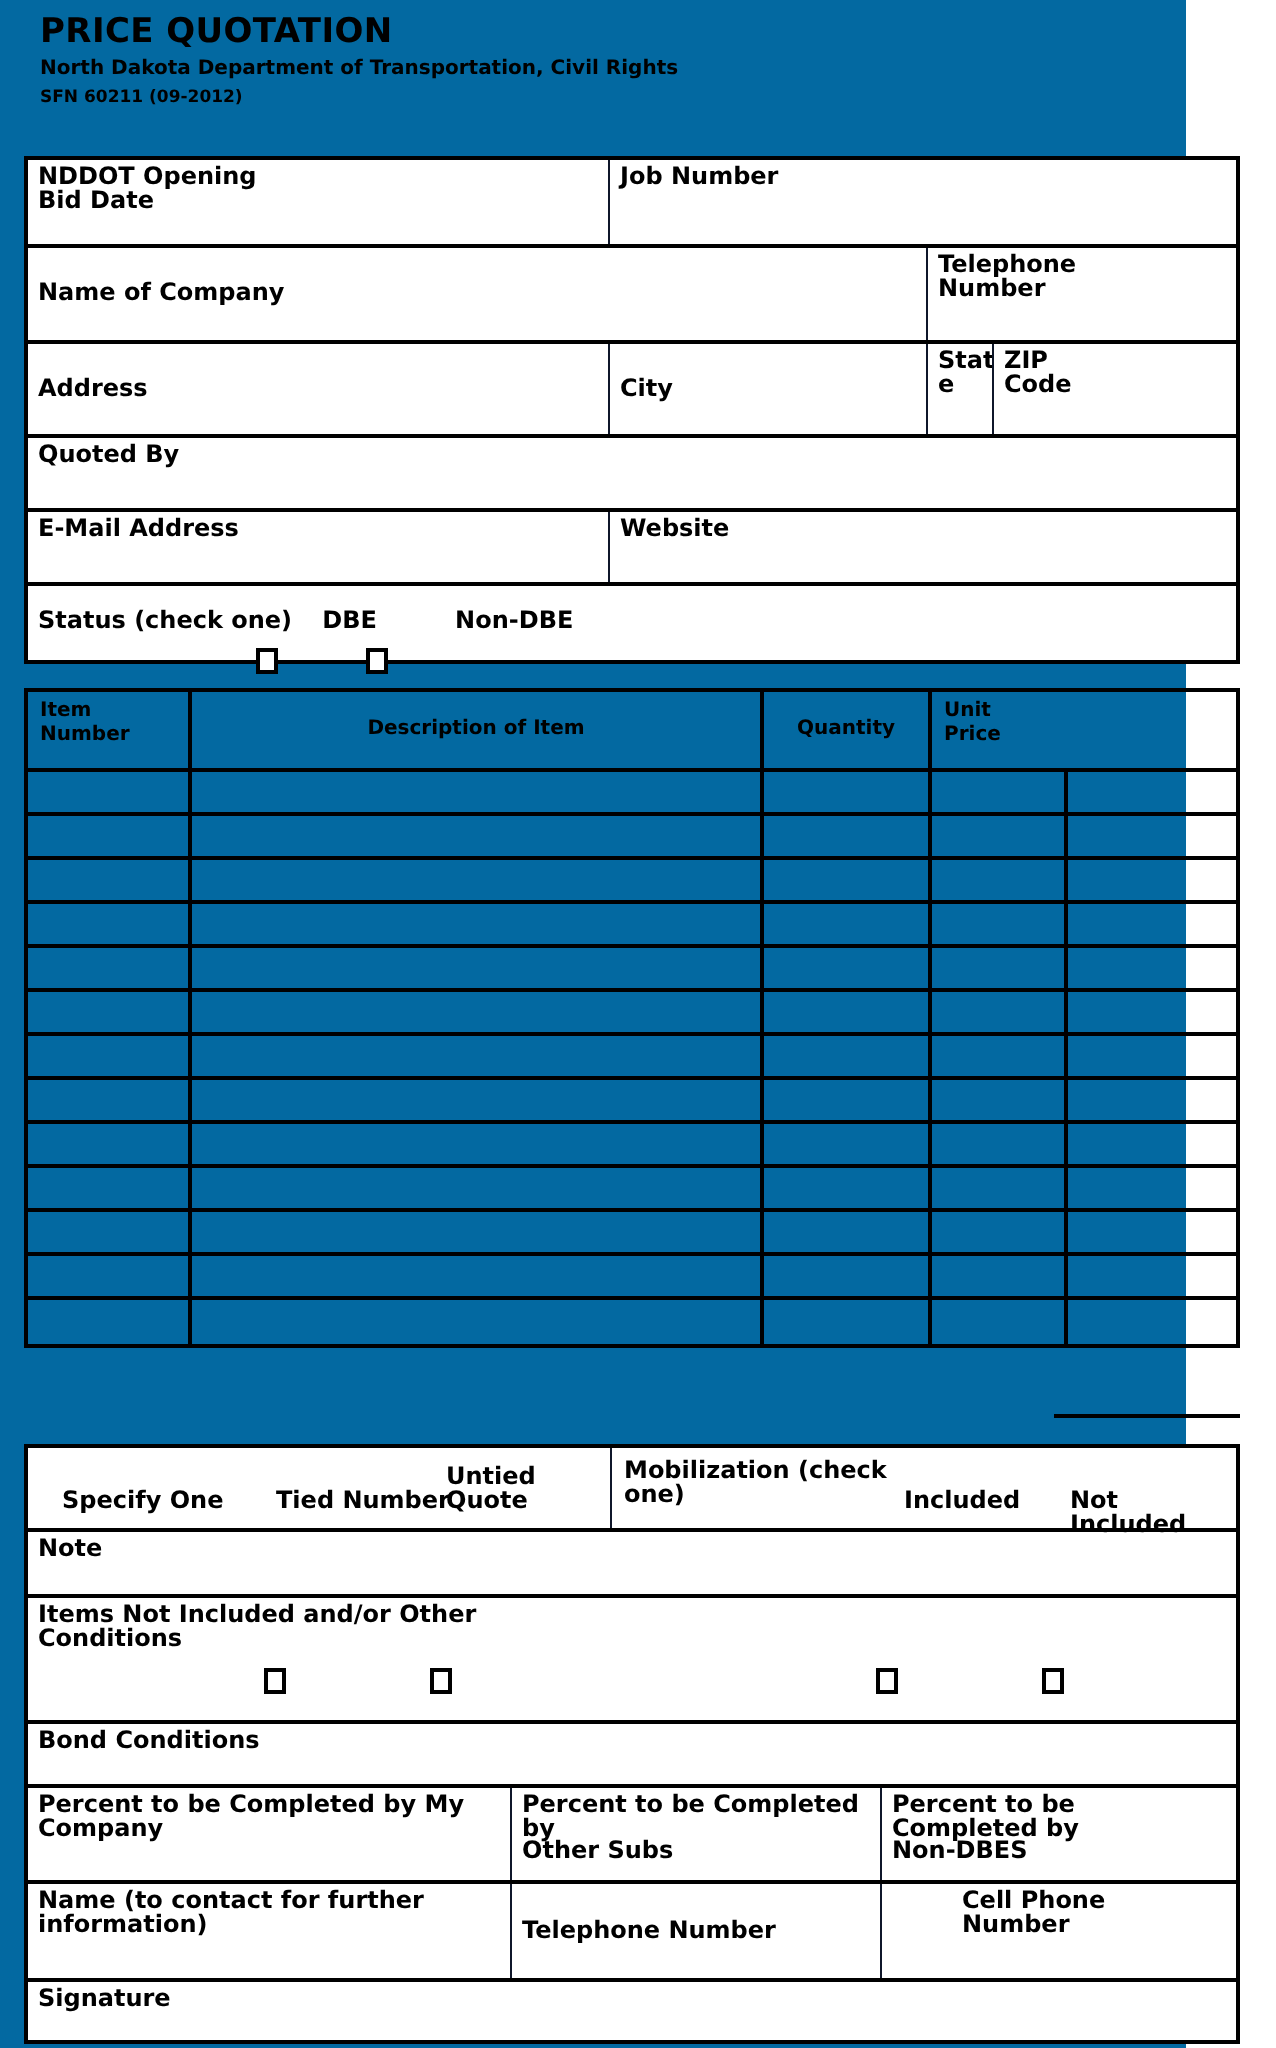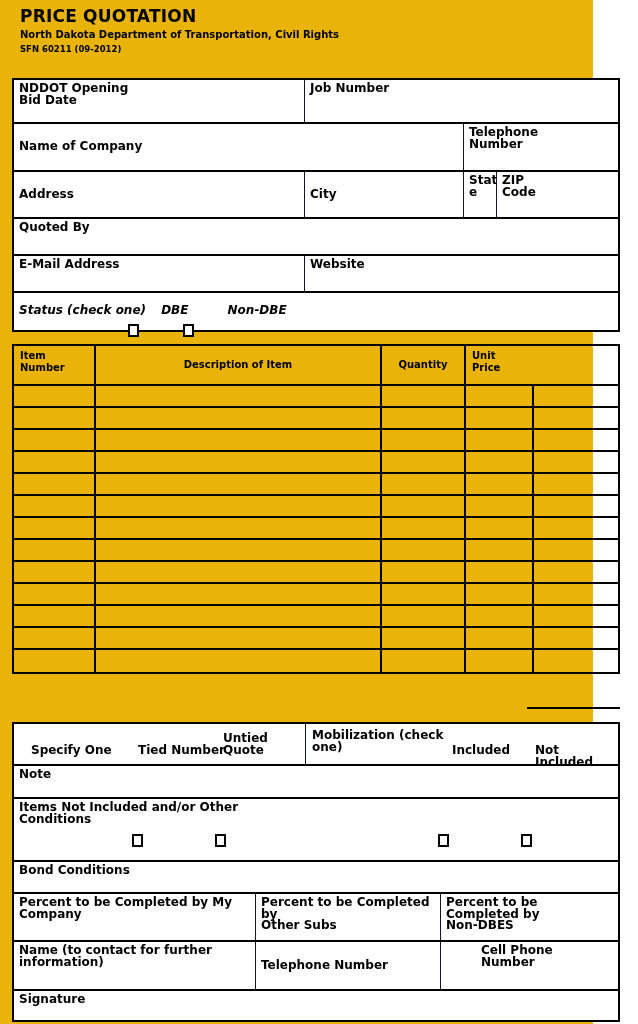--- a/index.html
+++ b/index.html
@@ -14,21 +14,21 @@
     font-family: "DejaVu Sans", sans-serif;
     color: #000000;
     overflow: hidden;
   }
 
   #page {
     position: absolute;
     left: 0; top: 0;
     width: 593px;
     height: 1024px;
-    background: #eab308;
+    background: #0369a1;
   }
 
   
   .hdr {
     position: absolute;
     left: 20px;
     top: 6px;
     width: 600px;
   }
   .hdr-title {
@@ -218,21 +218,21 @@
 
     <div class="row" style="top:176px; height:37px;">
       <div class="cell" style="left:0; width:290px;">
         <div class="lbl">E-Mail Address</div>
       </div>
       <div class="cell vline" style="left:290px; width:314px;">
         <div class="lbl">Website</div>
       </div>
     </div>
 
-    <div class="row last" style="top:213px; height:37px;font-style:italic;">
+    <div class="row last" style="top:213px; height:37px;">
       <div class="cell" style="left:0; width:604px; padding-top:6px;">
         <div class="lbl" style="display:inline-block;">Status (check one)</div>
         <div class="lbl" style="display:inline-block; margin-left:10px;">DBE</div>
         <div class="lbl" style="display:inline-block; margin-left:34px;">Non-DBE</div>
       </div>
     </div>
   </div>
 
   <div class="cbox" style="left:128px; top:324px;"></div>
   <div class="cbox" style="left:183px; top:324px;"></div>

